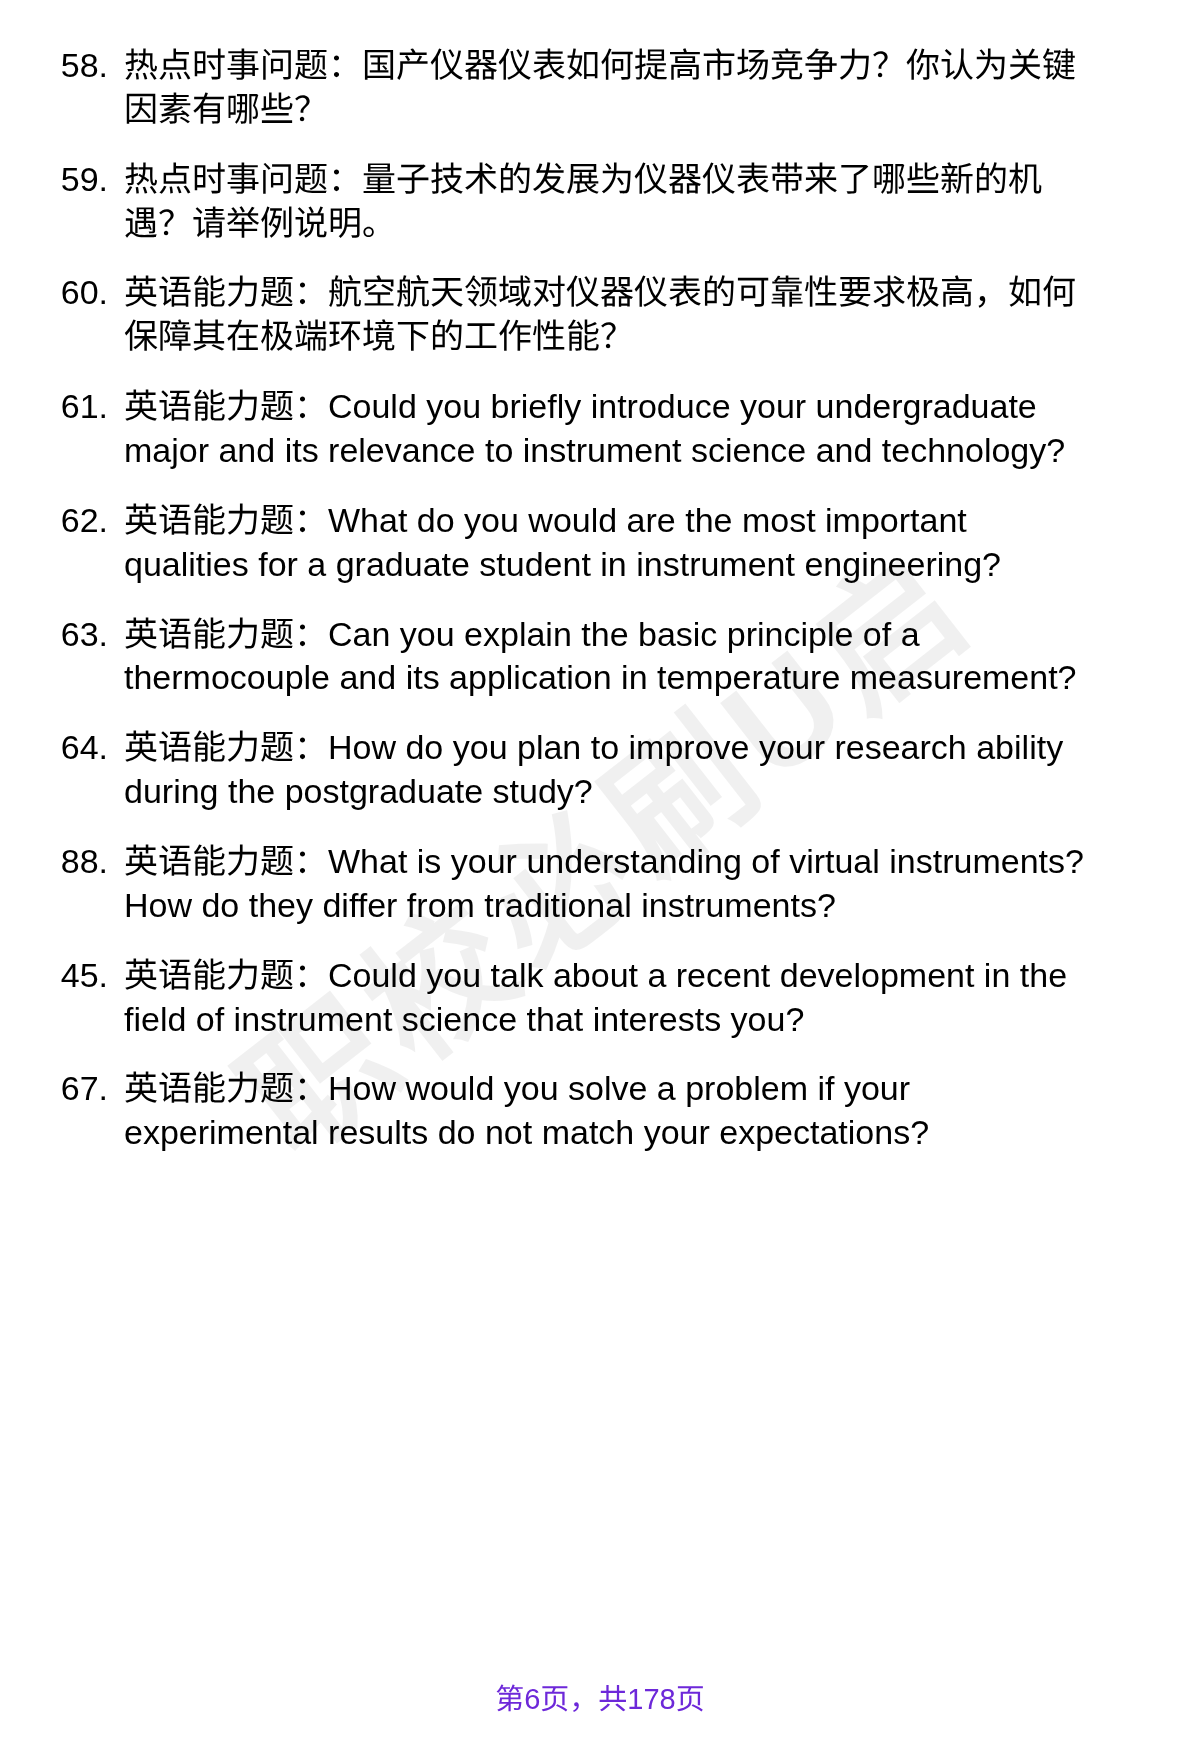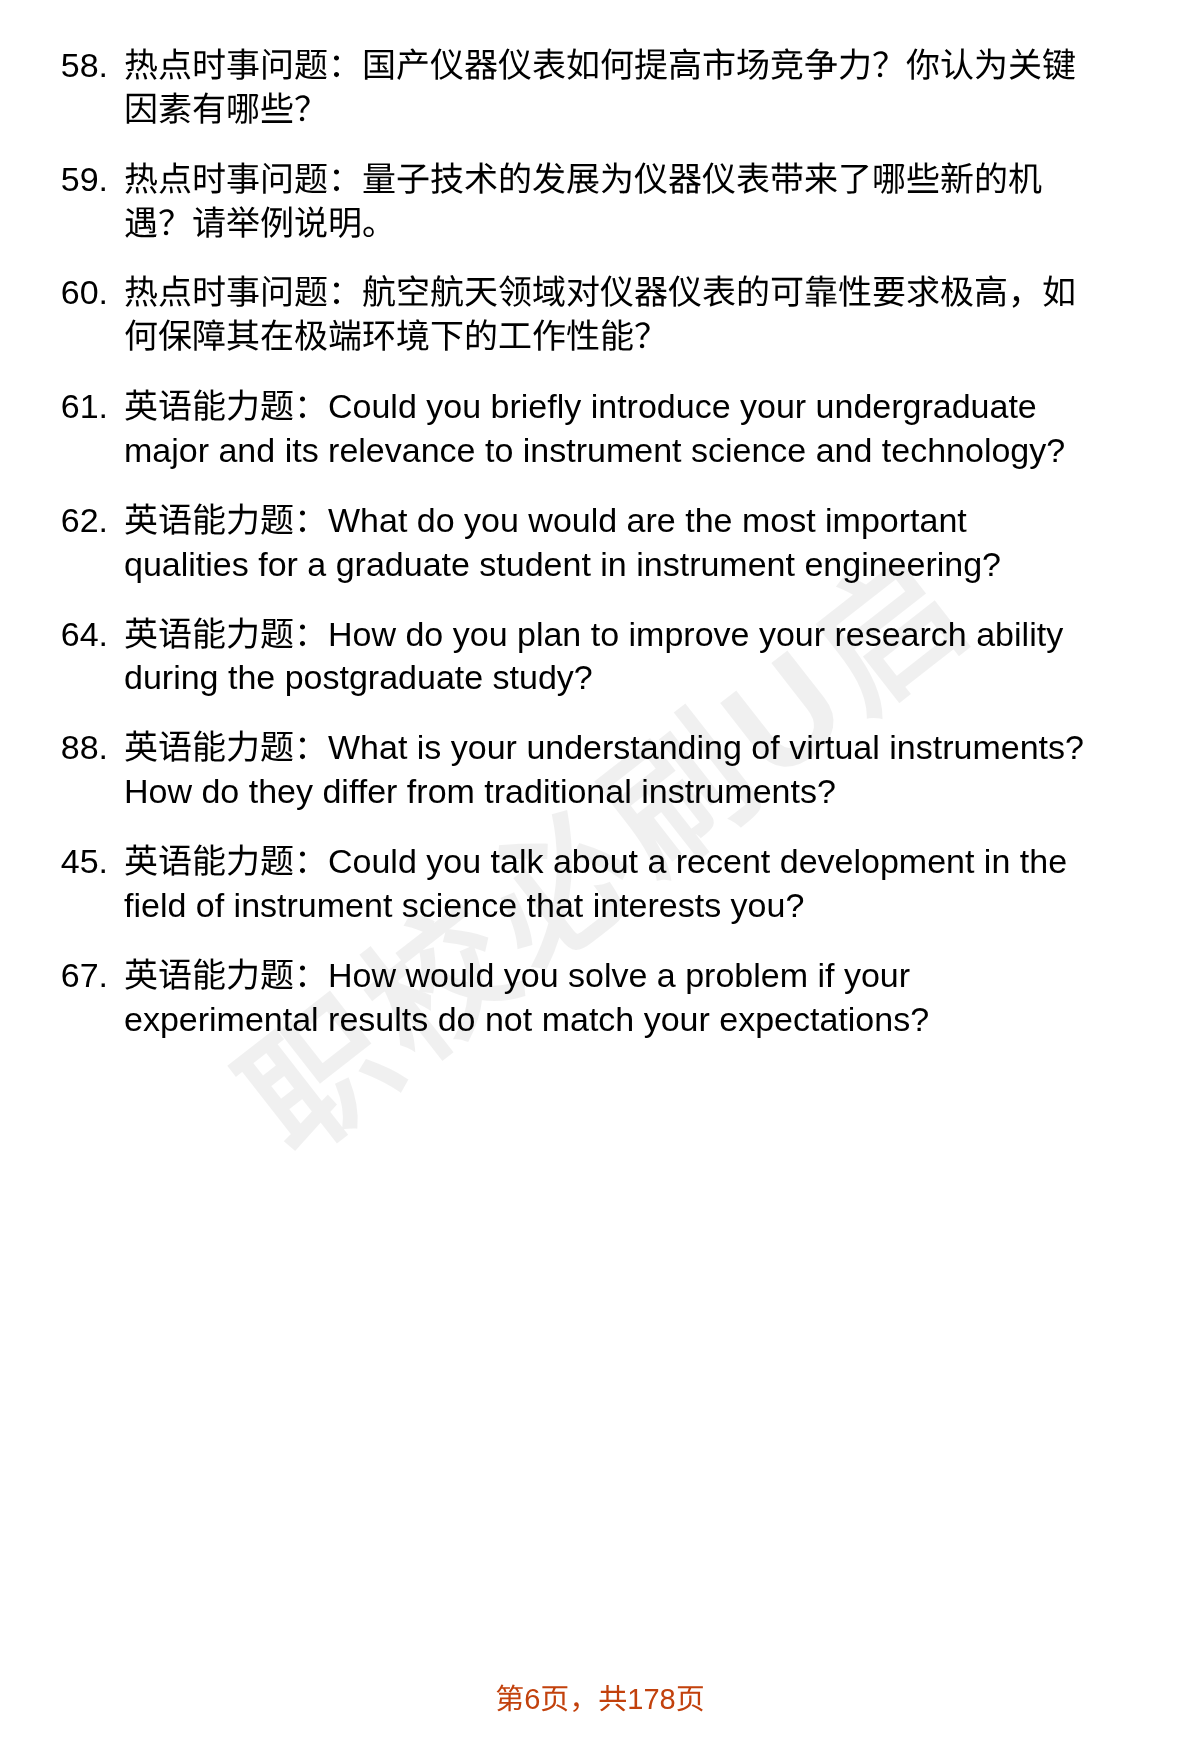--- a/index.html
+++ b/index.html
@@ -91,21 +91,21 @@
     position: absolute;
     left: 0;
     bottom: 38px;
     width: 1200px;
     text-align: center;
     z-index: 1;
   }
   #footer-pagination {
     font-size: 29px;
     line-height: 1.2;
-    color: #c2410c;
+    color: #6d28d9;
   }
 </style>
 </head>
 <body>
 
 <div id="watermark-layer">
   <div id="watermark-text">职校必刷U启</div>
 </div>
 
 <div id="page">
@@ -114,29 +114,33 @@
     <li class="question-item zh">
       <span class="q-number">58.</span>
       <span class="q-text">热点时事问题：国产仪器仪表如何提高市场竞争力？你认为关键因素有哪些？</span>
     </li>
     <li class="question-item zh">
       <span class="q-number">59.</span>
       <span class="q-text">热点时事问题：量子技术的发展为仪器仪表带来了哪些新的机遇？请举例说明。</span>
     </li>
     <li class="question-item zh">
       <span class="q-number">60.</span>
-      <span class="q-text">热点时事问题：航空航天领域对仪器仪表的可靠性要求极高，如何保障其在极端环境下的工作性能？</span>
+      <span class="q-text">英语能力题：航空航天领域对仪器仪表的可靠性要求极高，如何保障其在极端环境下的工作性能？</span>
     </li>
     <li class="question-item en">
       <span class="q-number">61.</span>
       <span class="q-text">英语能力题：Could you briefly introduce your undergraduate major and its relevance to instrument science and technology?</span>
     </li>
     <li class="question-item en">
       <span class="q-number">62.</span>
       <span class="q-text">英语能力题：What do you would are the most important qualities for a graduate student in instrument engineering?</span>
+    </li>
+    <li class="question-item en">
+      <span class="q-number">63.</span>
+      <span class="q-text">英语能力题：Can you explain the basic principle of a thermocouple and its application in temperature measurement?</span>
     </li>
     <li class="question-item en">
       <span class="q-number">64.</span>
       <span class="q-text">英语能力题：How do you plan to improve your research ability during the postgraduate study?</span>
     </li>
     <li class="question-item en">
       <span class="q-number">88.</span>
       <span class="q-text">英语能力题：What is your understanding of virtual instruments? How do they differ from traditional instruments?</span>
     </li>
     <li class="question-item en">

